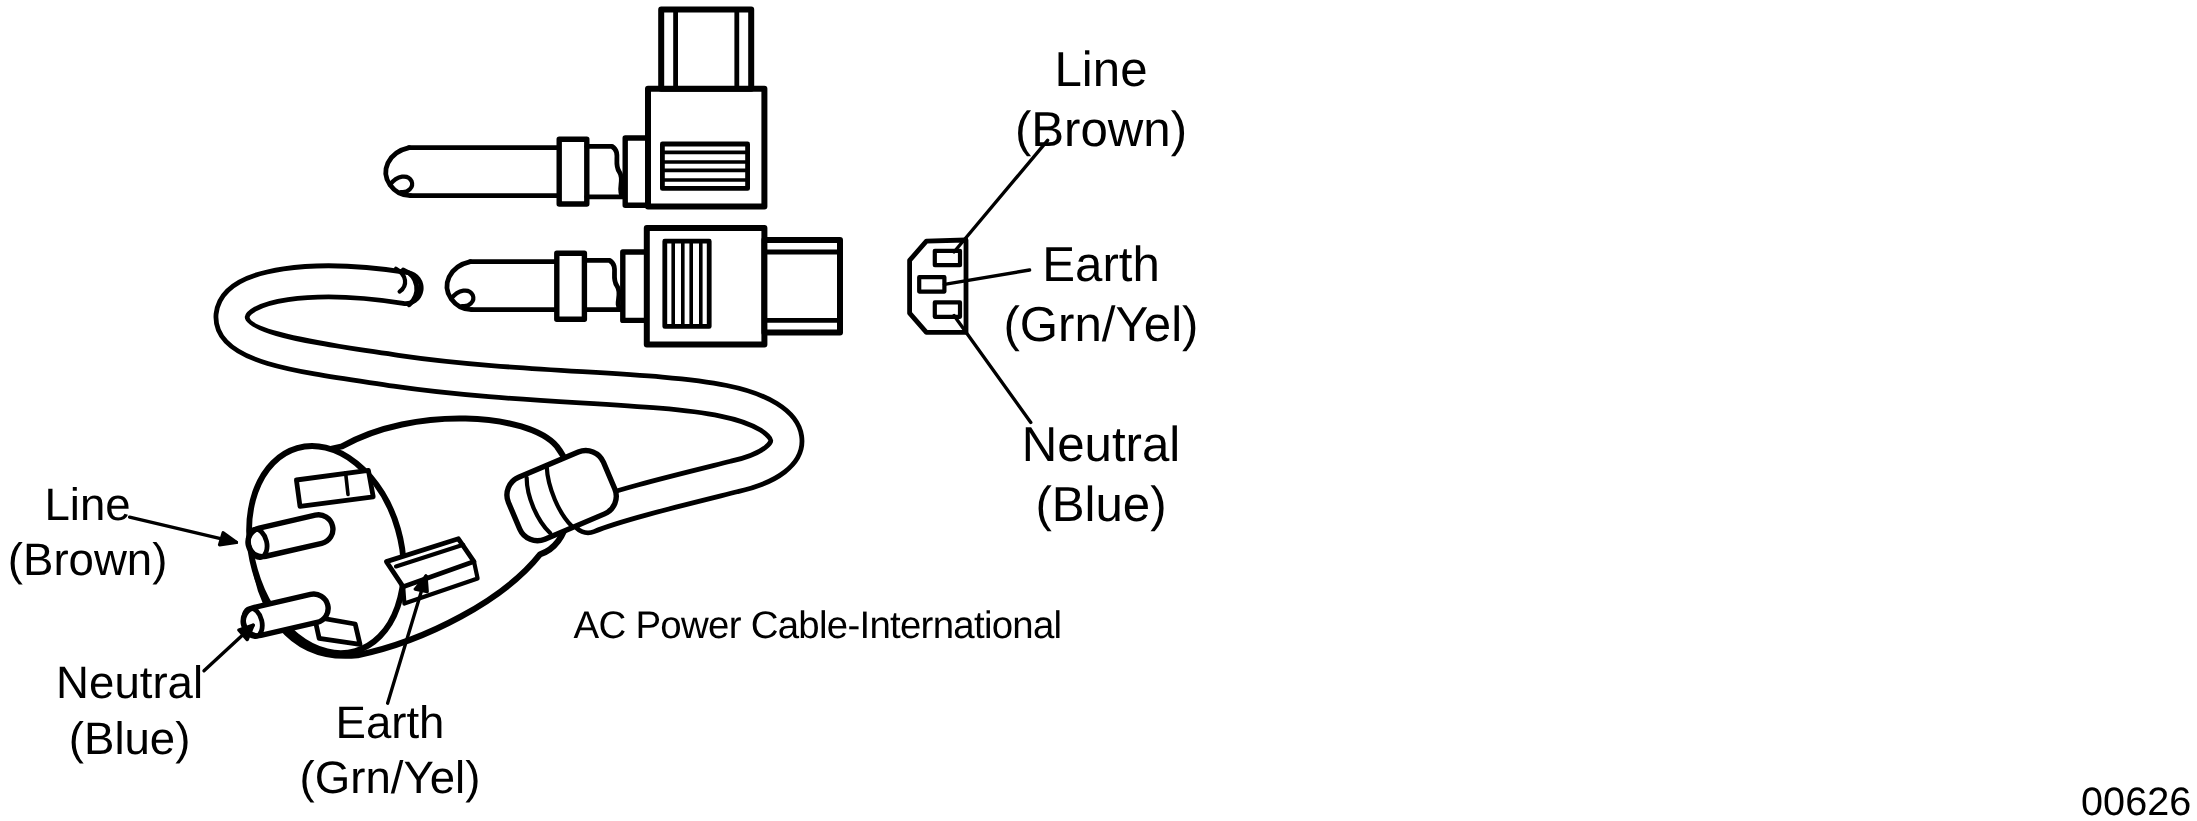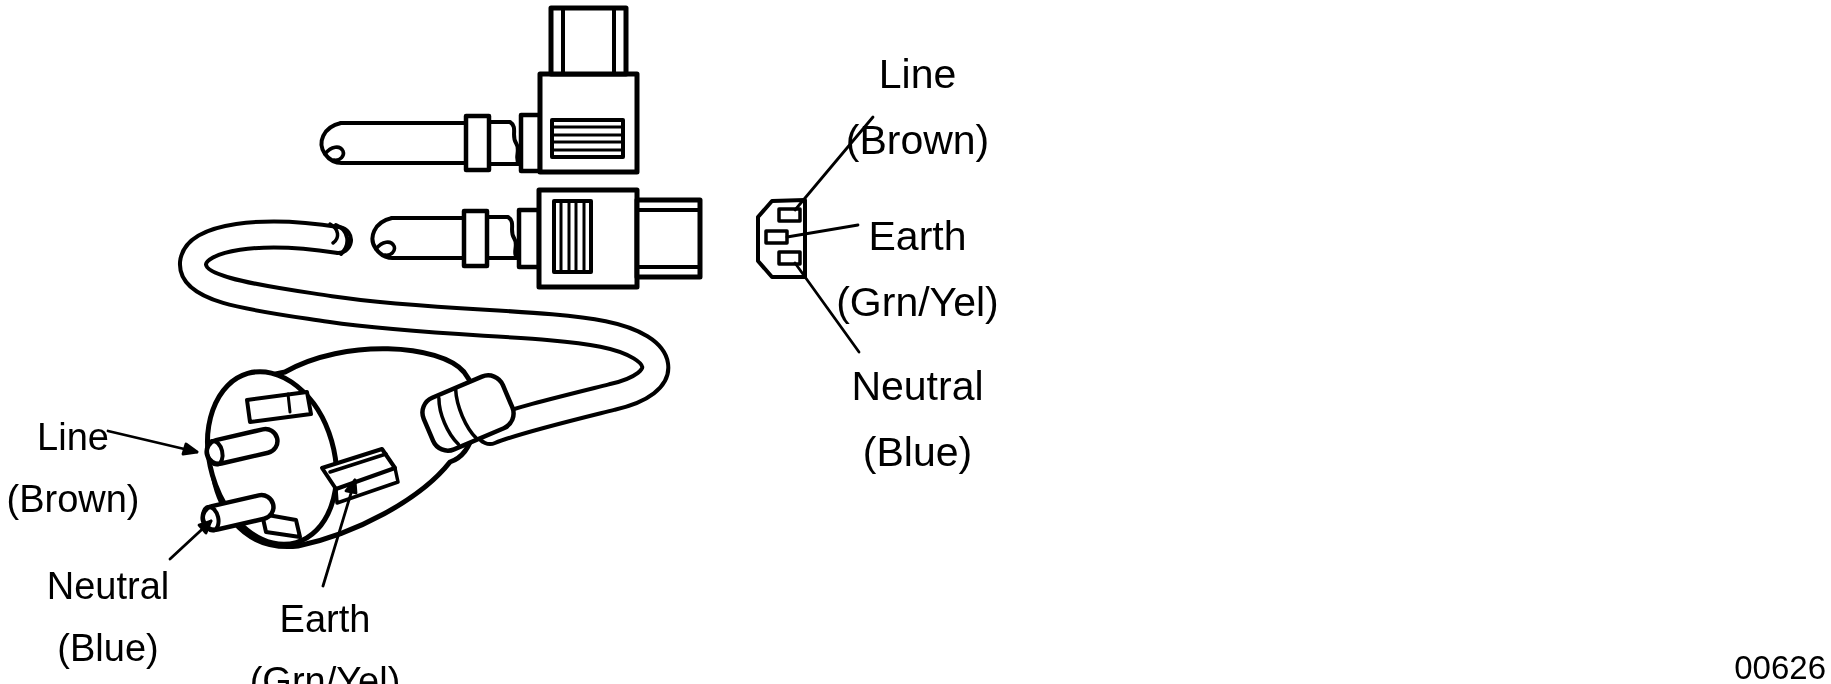--- a/index.html
+++ b/index.html
@@ -11,21 +11,21 @@
     color:#000;
     overflow:hidden;
   }
   #art{position:absolute;left:0;top:0;}
   .lbl{
     position:absolute;
     text-align:center;
     line-height:1.22;
     white-space:nowrap;
   }
-  .lbl span{display:block;margin-top:16px;}
+  .lbl span{display:block;}
   .lbl-left{font-size:38px;}
   .lbl-right{font-size:41px;}
   #fig-title{
     position:absolute;
     left:478px;top:503px;
     font-size:32px;
     letter-spacing:-0.6px;
     white-space:nowrap;
   }
   #fig-number{
@@ -142,15 +142,16 @@
   </div>
   <div class="lbl lbl-right" style="left:825px;top:195px;width:185px;">
     <span>Earth</span>
     <span>(Grn/Yel)</span>
   </div>
   <div class="lbl lbl-right" style="left:825px;top:345px;width:185px;">
     <span>Neutral</span>
     <span>(Blue)</span>
   </div>
 
+  <div id="fig-title">AC Power Cable-International</div>
   <div id="fig-number">00626</div>
 
 </div>
 
 </body></html>

